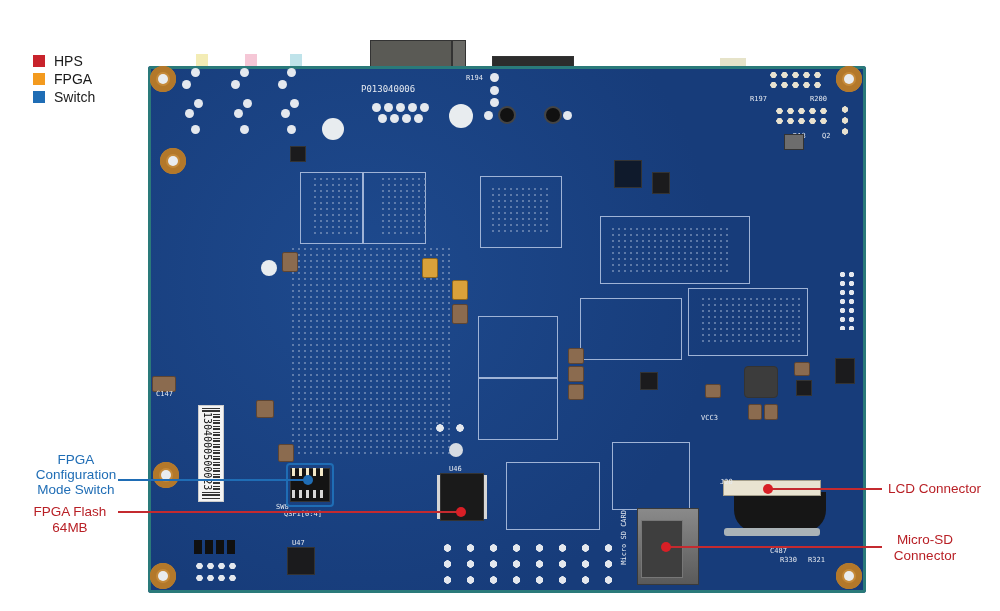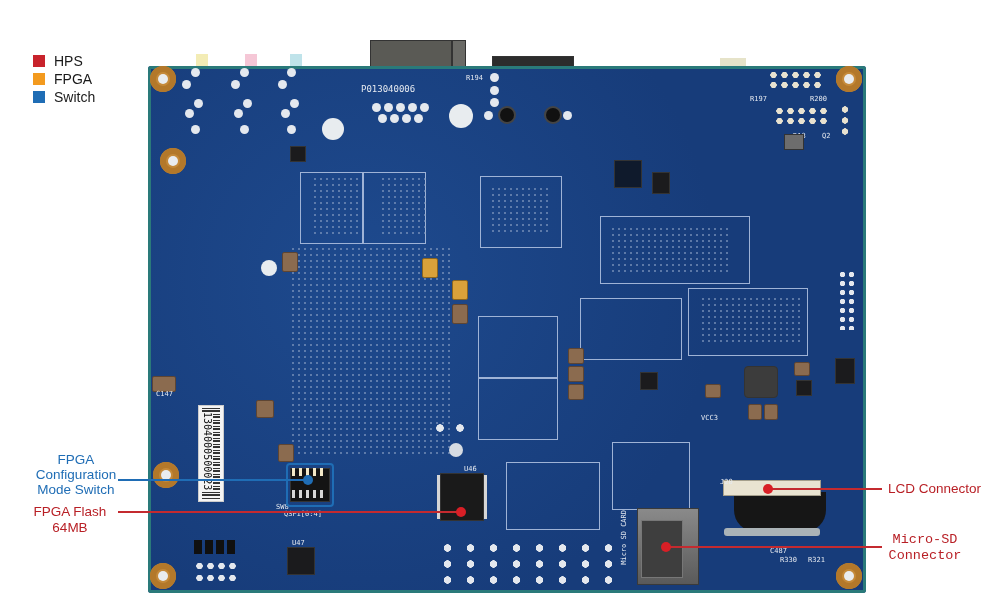--- a/index.html
+++ b/index.html
@@ -186,21 +186,21 @@
   <div class="barcode-text">1304000500023</div>
 </div>
 
 <div class="abs chip" style="left:290px; top:468px; width:38px; height:32px; background:#141414;"></div>
 <div class="abs" style="left:292px; top:468px; width:34px; height:8px; background-image: repeating-linear-gradient(90deg, #f3e9c8 0 3px, transparent 3px 7px);"></div>
 <div class="abs" style="left:292px; top:490px; width:34px; height:8px; background-image: repeating-linear-gradient(90deg, #d8d8d8 0 3px, transparent 3px 7px);"></div>
 <div class="abs silk" style="left:276px; top:503px;">SW8</div>
 <div class="abs silk" style="left:284px; top:510px;">QSPI[0:4]</div>
 <div class="abs box-blue" style="left:286px; top:463px; width:44px; height:40px;"></div>
 
-<div class="abs silk" style="left:464px; top:465px;text-align:right;">U46</div>
+<div class="abs silk" style="left:449px; top:465px;text-align:right;">U46</div>
 <div class="abs chip" style="left:440px; top:473px; width:42px; height:46px; background:#1a1a1a;
      box-shadow: -5px 0 0 -2px #d6d6d6, 5px 0 0 -2px #d6d6d6;"></div>
 
 <div class="abs chip" style="left:287px; top:547px; width:26px; height:26px;"></div>
 <div class="abs silk" style="left:292px; top:539px;">U47</div>
 <div class="abs" style="left:194px; top:540px; width:44px; height:14px; background-image: repeating-linear-gradient(90deg, #101010 0 8px, transparent 8px 11px);"></div>
 <div class="abs" style="left:194px; top:560px; width:44px; height:24px; background-image: radial-gradient(circle, #e4e8ee 3px, transparent 3.5px); background-size:11px 12px;"></div>
 
 <div class="abs lcd-cable" style="left:734px; top:492px; width:92px; height:40px;"></div>
 <div class="abs" style="left:724px; top:528px; width:96px; height:8px; background:#aab3b7; border-radius:3px;"></div>
@@ -226,18 +226,18 @@
   <div>FPGA Flash</div>
   <div>64MB</div>
 </div>
 <div class="abs line-red" style="left:118px; top:511px; width:342px;"></div>
 <div class="abs dot-red" style="left:456px; top:507px;"></div>
 
 <div class="abs label-red" style="left:888px; top:481px; width:108px; text-align:left;">LCD Connector</div>
 <div class="abs line-red" style="left:770px; top:488px; width:112px;"></div>
 <div class="abs dot-red" style="left:763px; top:484px;"></div>
 
-<div class="abs label-red" style="left:886px; top:532px; width:78px;font-family:Liberation Mono, monospace;">
+<div class="abs label-red" style="left:886px; top:532px; width:78px;">
   <div>Micro-SD</div>
   <div>Connector</div>
 </div>
 <div class="abs line-red" style="left:668px; top:546px; width:214px;"></div>
 <div class="abs dot-red" style="left:661px; top:542px;"></div>
 
 </body></html>

